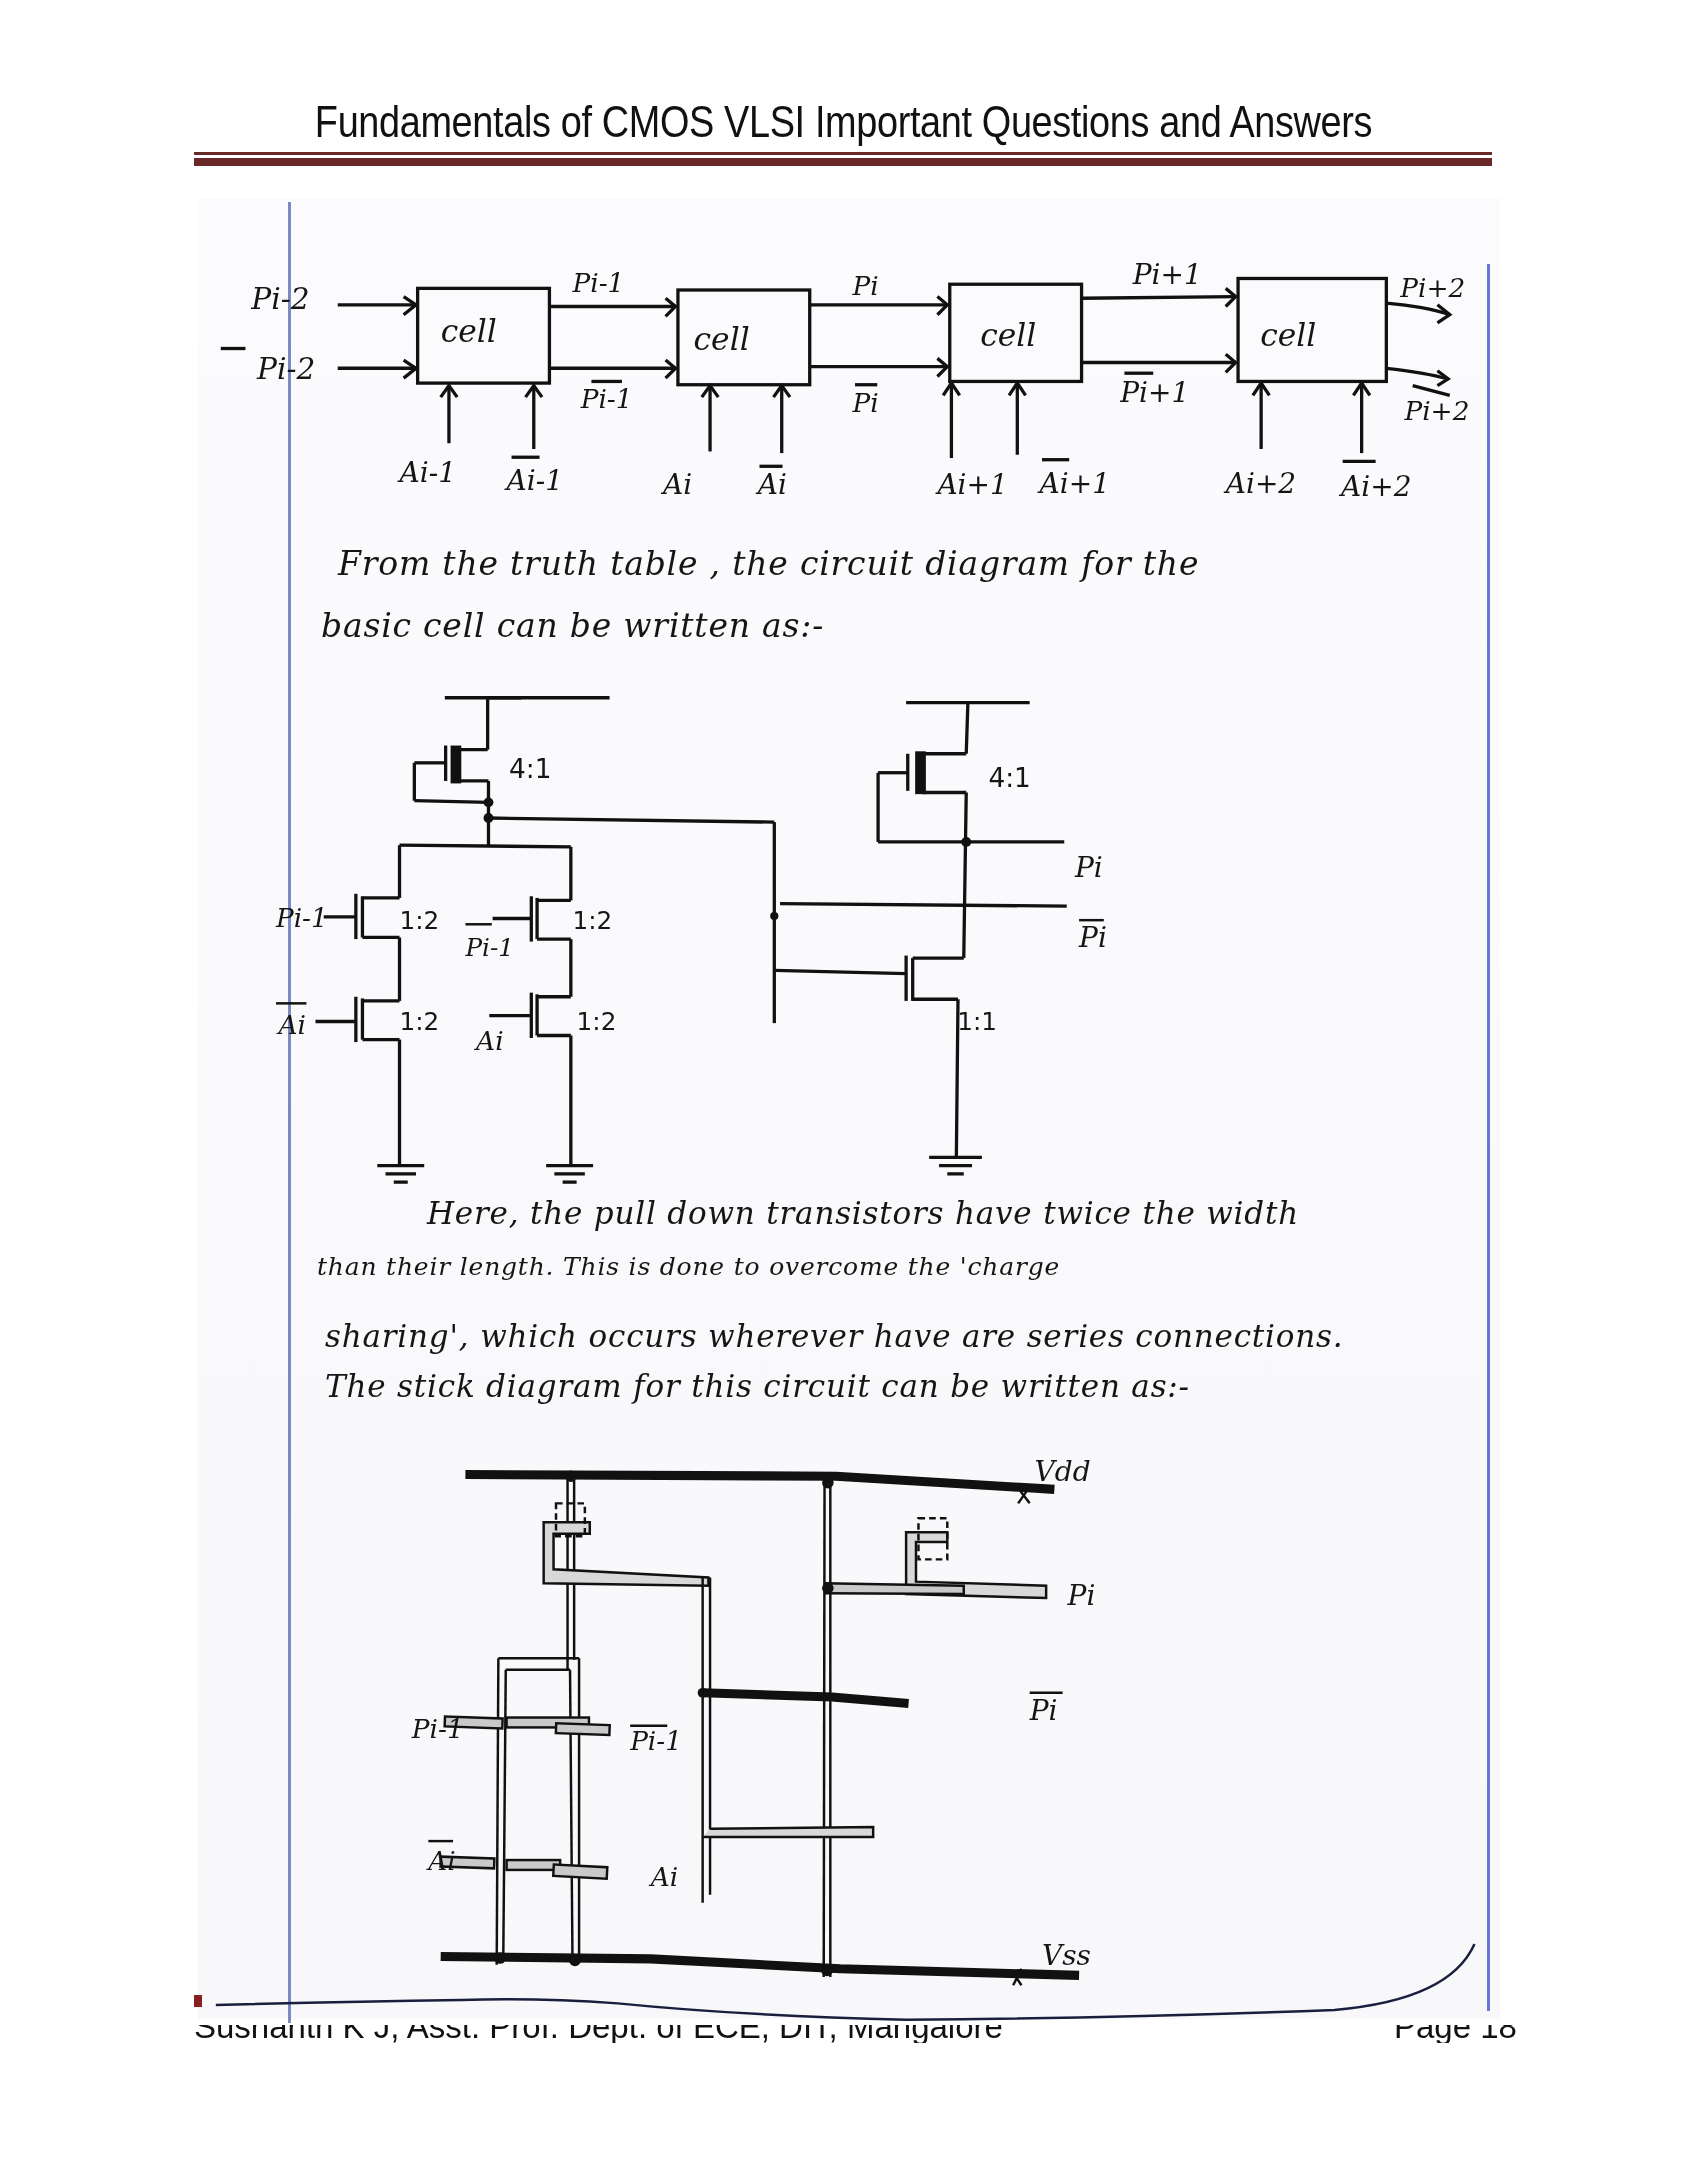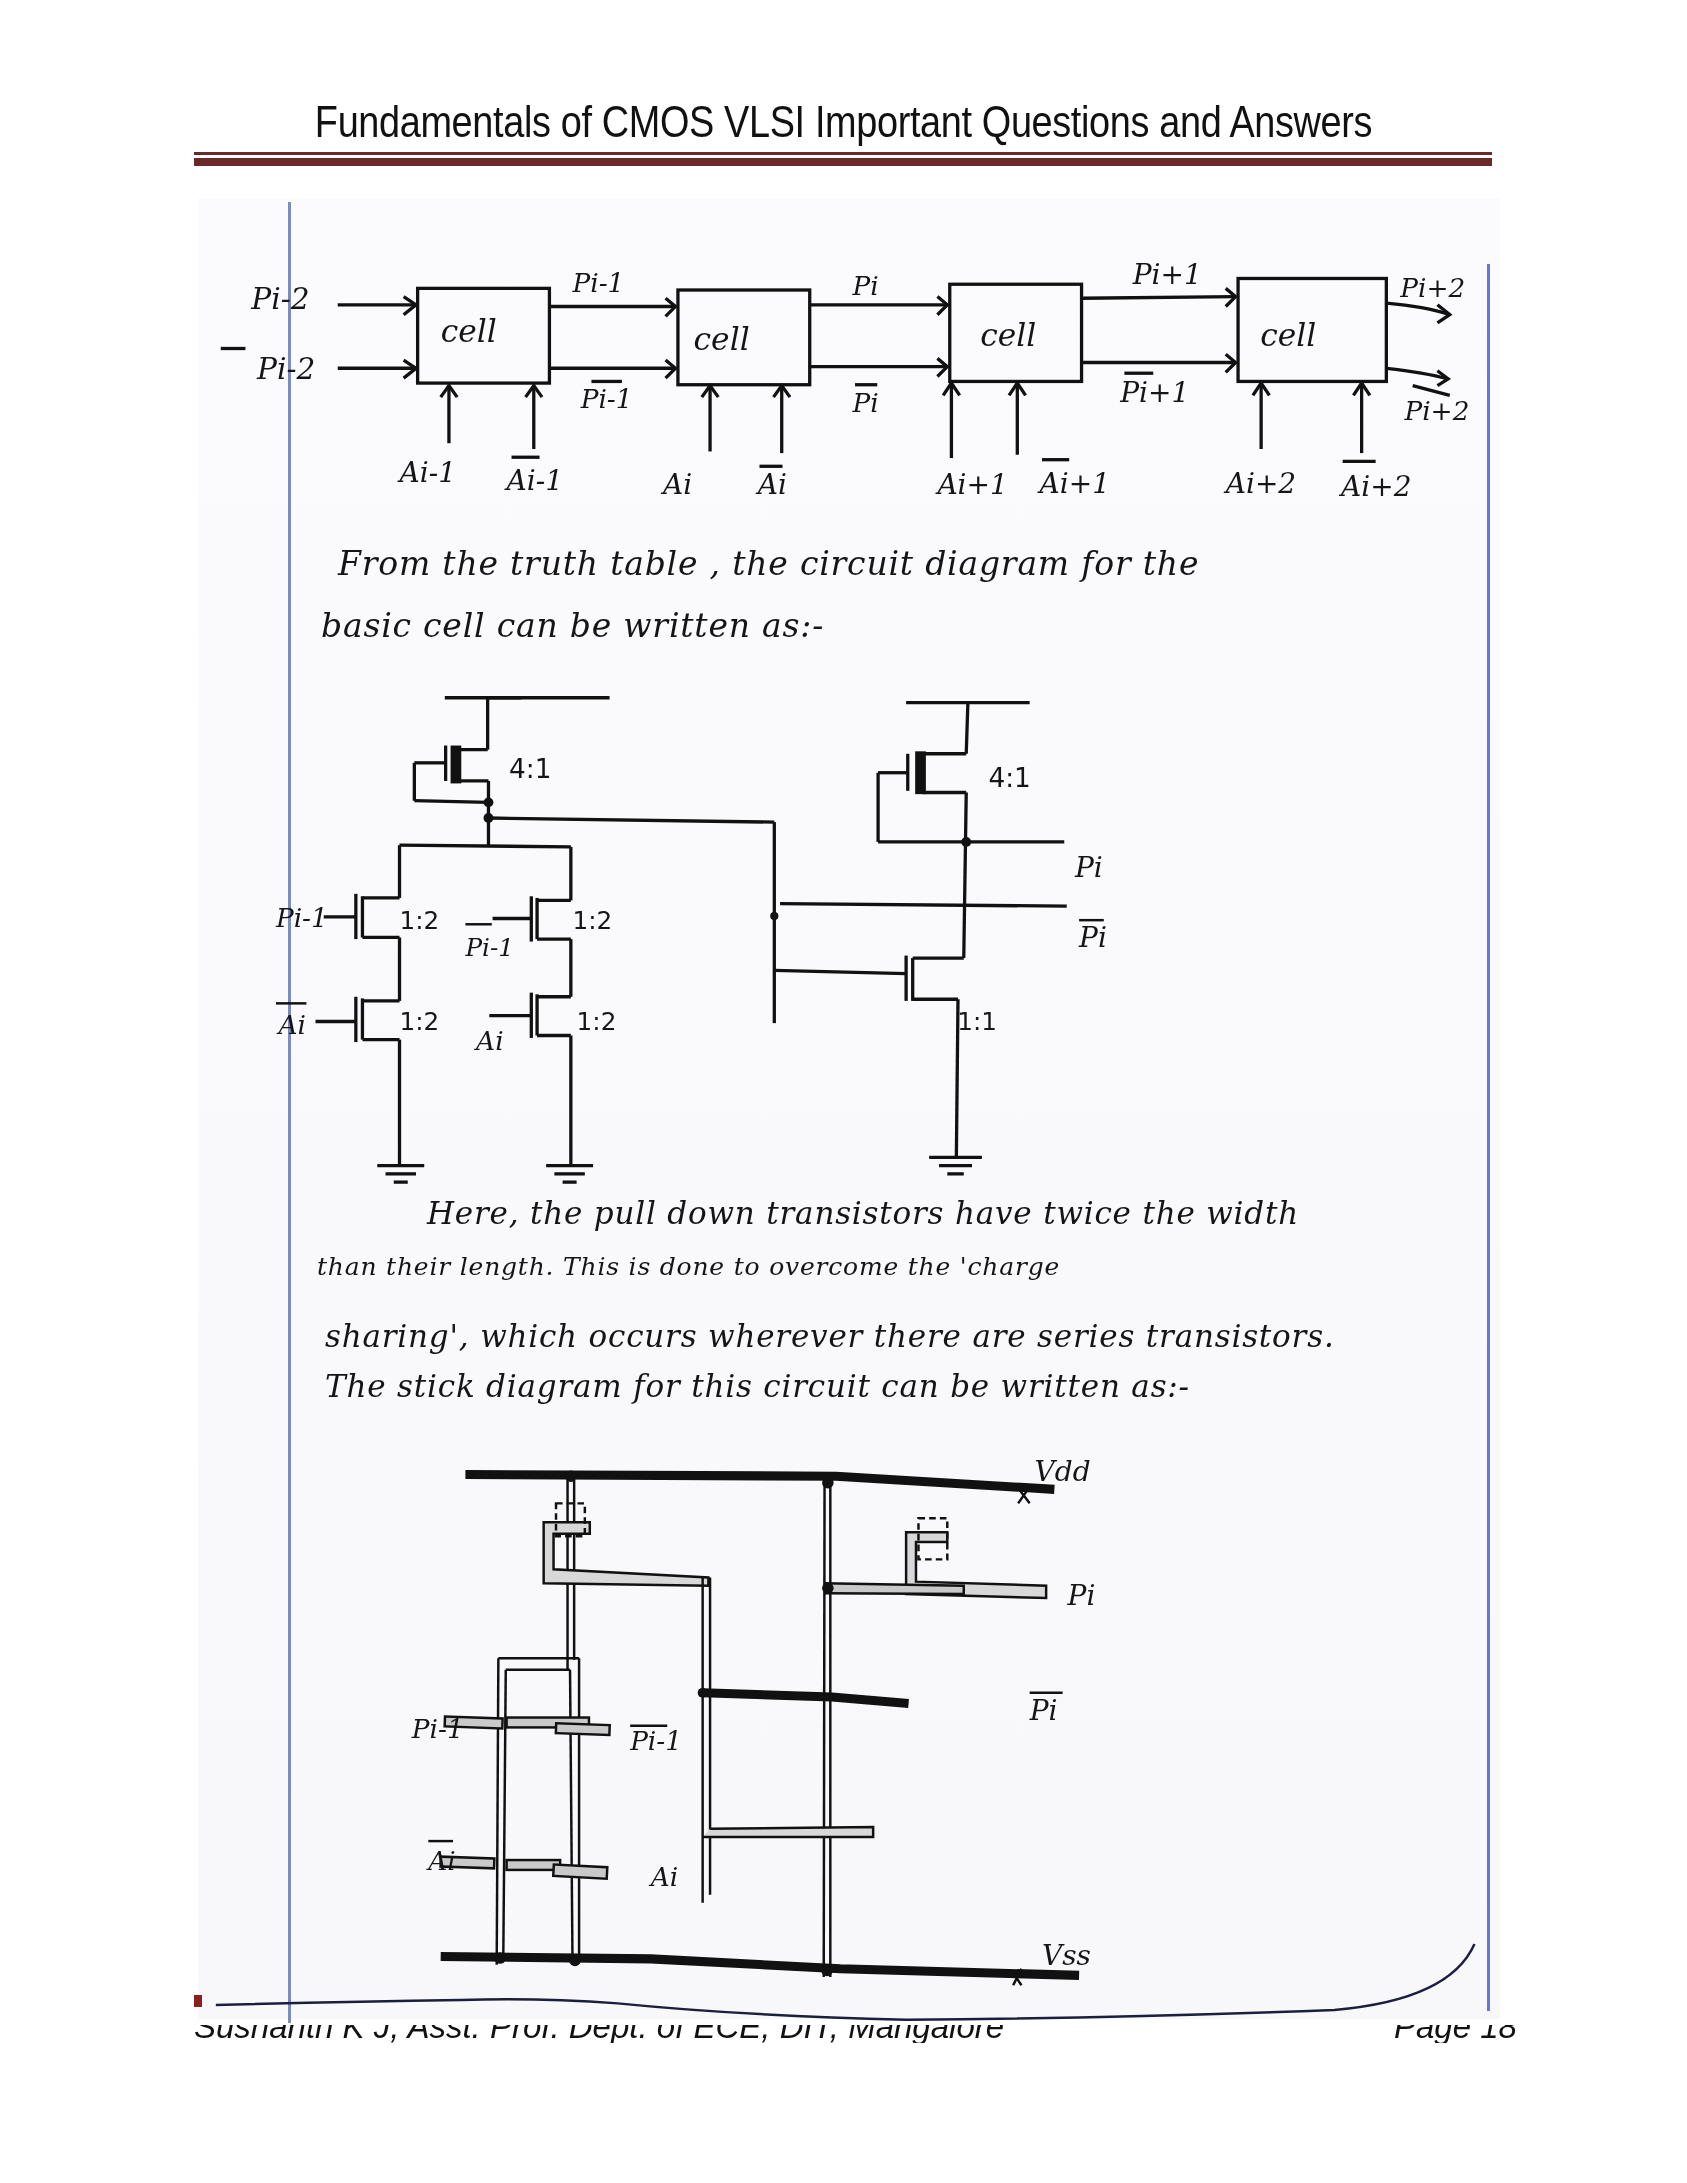--- a/index.html
+++ b/index.html
@@ -8,21 +8,21 @@
   .rule-thin { position:absolute; left:194px; width:1298px; top:152px; height:3.3px; background:#6b2a2a; }
   .rule-thick { position:absolute; left:194px; width:1298px; top:158px; height:8.2px; background:#6a2828; }
   .notebook { position:absolute; left:198px; top:198px; width:1302px; height:1821px; background:linear-gradient(180deg,#fbfbfd 0%,#f8f8fb 100%); }
   .margin-line { position:absolute; left:288px; top:202px; width:2.5px; height:1821px; background:#5b6fb0; opacity:0.8; }
   .right-line { position:absolute; left:1487px; top:264px; width:3.3px; height:1747px; background:#4b5fcf; opacity:0.85; }
   svg.drawing { position:absolute; left:0; top:0; width:1687px; height:2183px; }
   .hw { font-family:"DejaVu Serif", serif; font-style:italic; fill:#151515; }
   .lbl { font-family:"DejaVu Sans", sans-serif; fill:#151515; }
   .para { position:absolute; font-family:"DejaVu Serif", serif; font-style:italic; font-size:33px; color:#151515; letter-spacing:0.8px; white-space:nowrap; }
   .footer { position:absolute; top:2025px; font-family:"Liberation Sans", sans-serif; font-size:33px; color:#111; height:18px; overflow:hidden; line-height:33px; }
-  .footer-inner { position:relative; top:-15px;font-style:italic; }
+  .footer-inner { position:relative; top:-15px; }
   .footer-mark { position:absolute; left:194px; top:1995px; width:8.2px; height:11.5px; background:#8a1f1f; }
 </style>
 </head>
 <body>
 
 <div class="header-title">Fundamentals of CMOS VLSI Important Questions and Answers</div>
 <div class="rule-thin"></div>
 <div class="rule-thick"></div>
 
 <div class="notebook"></div>
@@ -293,21 +293,21 @@
   </g>
 
   <path d="M262,2434 Q420,2430 560,2428 Q650,2425 750,2432 Q900,2447 1100,2452 Q1350,2450 1620,2440 Q1760,2428 1790,2360" stroke="#1b1f3f" stroke-width="3" fill="none"></path>
 </svg>
 
 <div class="para" style="left:338px; top:544px;">From  the   truth   table , the circuit  diagram  for the</div>
 <div class="para" style="left:321px; top:606px;">basic   cell   can be   written  as:-</div>
 
 <div class="para" style="left:379px; top:1195px; font-size:31px;margin-left:48px;">Here, the   pull down   transistors  have   twice  the  width</div>
 <div class="para" style="left:317px; top:1252px; font-size:25px;">than   their   length.  This   is   done   to  overcome   the 'charge</div>
-<div class="para" style="left:325px; top:1318px; font-size:31px;">sharing', which   occurs  wherever   there   are   series   transistors.</div>
+<div class="para" style="left:325px; top:1318px; font-size:31px;">sharing', which   occurs  wherever   have   are   series   connections.</div>
 <div class="para" style="left:325px; top:1368px; font-size:31px;text-align:center;">The    stick   diagram    for  this   circuit   can be   written  as:-</div>
 
 <div class="footer-mark"></div>
 <div class="footer" style="left:194px;">
     <div class="footer-inner">Sushanth K J, Asst. Prof. Dept. of ECE, DIT, Mangalore</div>
   </div>
 <div class="footer" style="left:1394px;">
     <div class="footer-inner">Page 18</div>
   </div>
 

